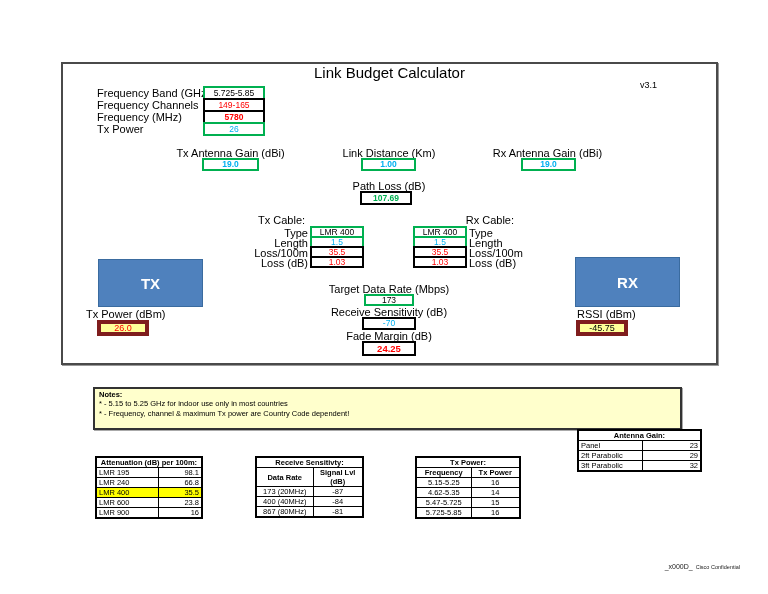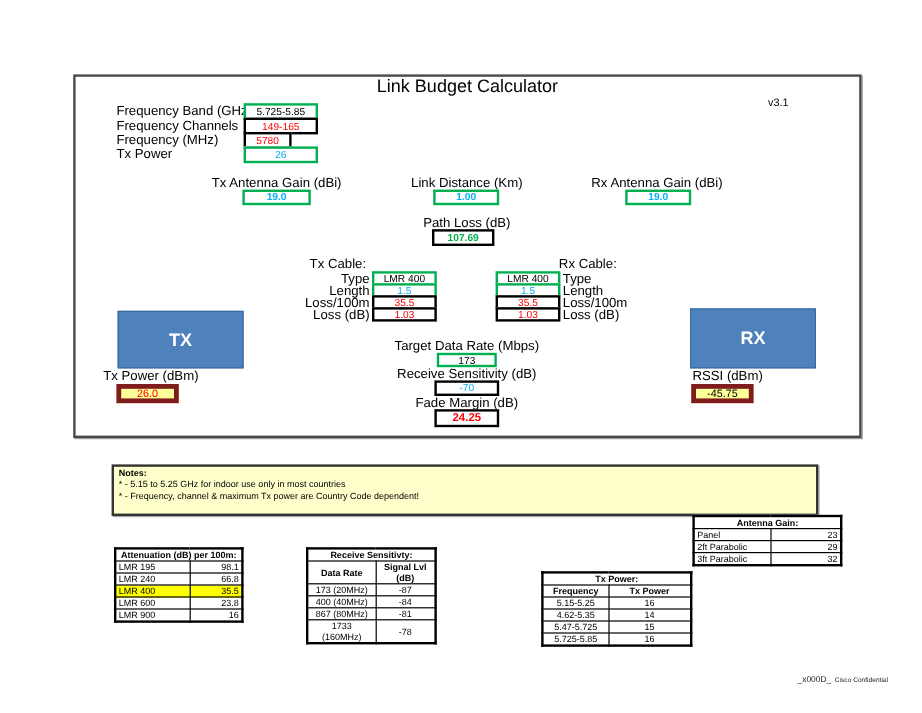--- a/index.html
+++ b/index.html
@@ -60,21 +60,21 @@
   <div class="title">Link Budget Calculator</div>
   <div class="version">v3.1</div>
 
   <div class="lbl" style="left:97px; top:88px;">Frequency Band (GHz)*</div>
   <div class="lbl" style="left:97px; top:100px;">Frequency Channels</div>
   <div class="lbl" style="left:97px; top:112px;">Frequency (MHz)</div>
   <div class="lbl" style="left:97px; top:124px;">Tx Power</div>
 
   <div class="vbox bdr-green" style="left:203px; top:86px;  width:62px; height:14px;">5.725-5.85</div>
   <div class="vbox bdr-black t-red" style="left:203px; top:98px;  width:62px; height:14px;">149-165</div>
-  <div class="vbox bdr-black t-red" style="left:203px; top:110px; width:40px; height:14px;">5780</div>
+  <div class="vbox bdr-black t-red" style="left:203px; top:110px; width:62px; height:14px;font-weight:bold;">5780</div>
   <div class="vbox bdr-green t-cyan" style="left:203px; top:122px; width:62px; height:14px;">26</div>
 
   <div class="lbl ctr" style="left:173px; top:148px; width:115px;">Tx Antenna Gain (dBi)</div>
   <div class="vbox bdr-green t-cyan bold" style="left:202px; top:158px; width:57px; height:13px;">19.0</div>
 
   <div class="lbl ctr" style="left:330px; top:148px; width:118px;">Link Distance (Km)</div>
   <div class="vbox bdr-green t-cyan bold" style="left:361px; top:158px; width:55px; height:13px;">1.00</div>
 
   <div class="lbl ctr" style="left:490px; top:148px; width:115px;">Rx Antenna Gain (dBi)</div>
   <div class="vbox bdr-green t-cyan bold" style="left:521px; top:158px; width:55px; height:13px;">19.0</div>
@@ -169,28 +169,24 @@
       <td class="ctr">-87</td>
         </tr>
     <tr>
       <td class="ctr">400 (40MHz)</td>
       <td class="ctr">-84</td>
         </tr>
     <tr>
       <td class="ctr">867 (80MHz)</td>
       <td class="ctr">-81</td>
         </tr>
-    <tr>
-      <td class="ctr">1733 (160MHz)</td>
-      <td class="ctr">-78</td>
-        </tr>
-  </tbody>
-    </table>
-
-  <table class="ref" style="left:415px; top:476px; width:126px;margin-left:36px;">
+  </tbody>
+    </table>
+
+  <table class="ref" style="left:415px; top:456px; width:106px;">
     <tbody>
         <tr>
           <th colspan="2">Tx Power:</th>
         </tr>
     <tr>
       <th style="width:55px;">Frequency</th>
       <th>Tx Power</th>
         </tr>
     <tr>
       <td class="ctr">5.15-5.25</td>

